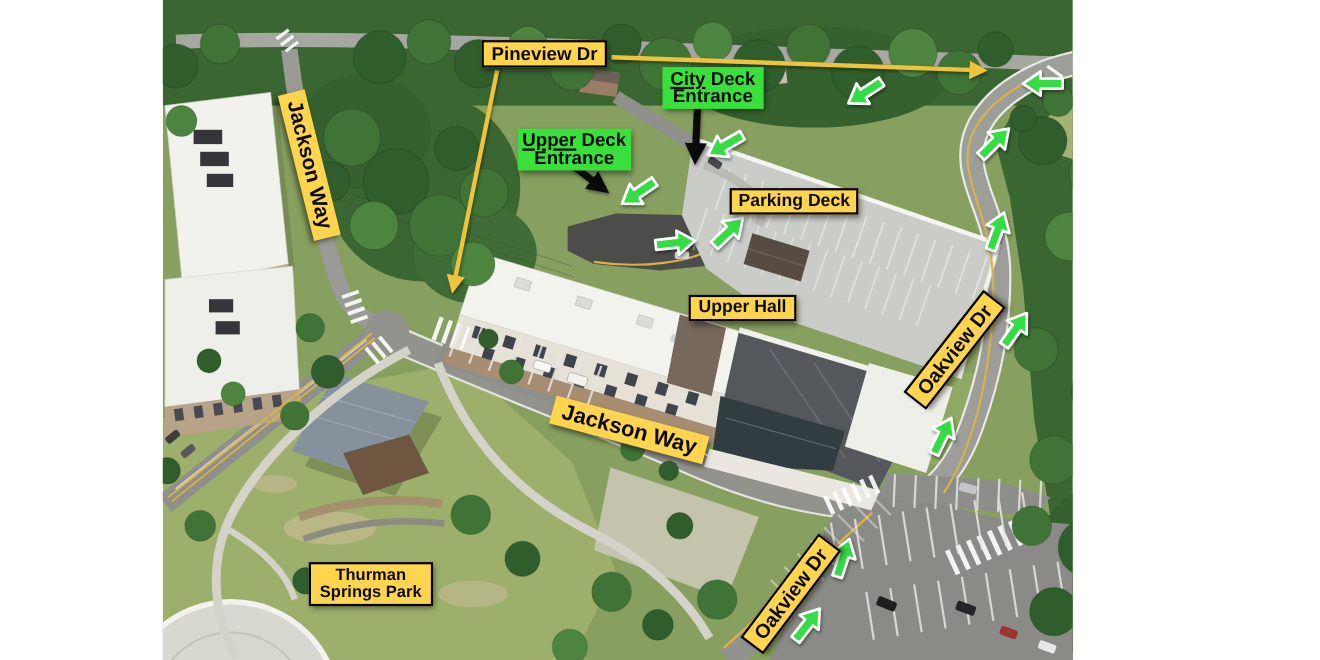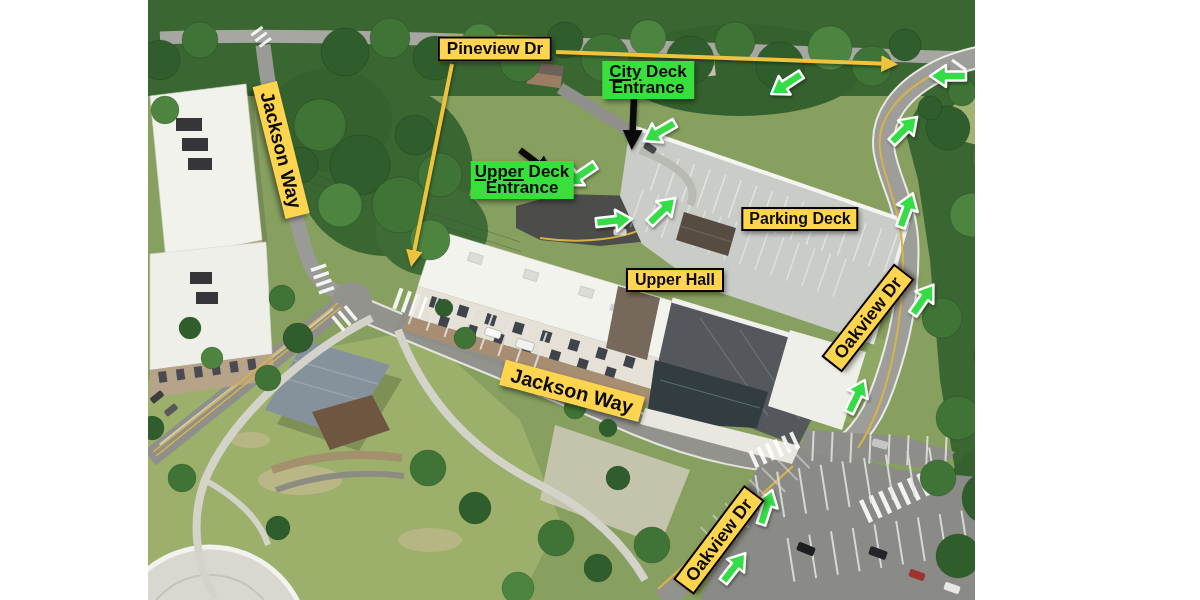--- a/index.html
+++ b/index.html
@@ -379,26 +379,26 @@
 
   <div class="lbl yellow bordered" style="left:495px;top:49px;font-size:17px;padding:1px 7px;">
     <span>Pineview Dr</span>
   </div>
 
   <div class="lbl green" style="left:648px;top:80px;font-size:17px;line-height:16px;padding:3px 7px;">
     <div><span class="ul">City</span><span> Deck</span></div>
     <div>Entrance</div>
   </div>
 
-  <div class="lbl green" style="left:522px;top:136px;font-size:17px;line-height:16px;padding:3px 4px;margin-top:44px;">
+  <div class="lbl green" style="left:522px;top:136px;font-size:17px;line-height:16px;padding:3px 4px;">
     <div><span class="ul">Upper</span><span> Deck</span></div>
     <div>Entrance</div>
   </div>
 
-  <div class="lbl yellow bordered" style="left:800px;top:183px;font-size:16px;padding:1px 6px;margin-top:36px;">
+  <div class="lbl yellow bordered" style="left:722px;top:183px;font-size:16px;padding:1px 6px;">
     <span>Parking Deck</span>
   </div>
 
   <div class="lbl yellow bordered" style="left:675px;top:280px;font-size:16px;padding:1px 7px;">
     <span>Upper Hall</span>
   </div>
 
   <div class="lbl yellow" style="left:281px;top:150px;--rot:76deg;font-size:19px;padding:2px 8px;">
     <span>Jackson Way</span>
   </div>
@@ -408,20 +408,24 @@
   </div>
 
   <div class="lbl yellow bordered" style="left:868px;top:318px;--rot:-52deg;font-size:18px;padding:1px 8px;">
     <span>Oakview Dr</span>
   </div>
 
   <div class="lbl yellow bordered" style="left:719px;top:540px;--rot:-53deg;font-size:18px;padding:1px 8px;">
     <span>Oakview Dr</span>
   </div>
 
+  <div class="lbl yellow bordered" style="left:337px;top:531px;font-size:15px;line-height:16px;padding:2px 8px;">
+    <div>Thurman</div>
+    <div>Springs Park</div>
+  </div>
 
   <div class="stop-outer" style="left:986px;top:80px;">
     <div class="stop-inner">
       <span>STOP</span>
     </div>
   </div>
 
 </div>
 
 </body></html>

